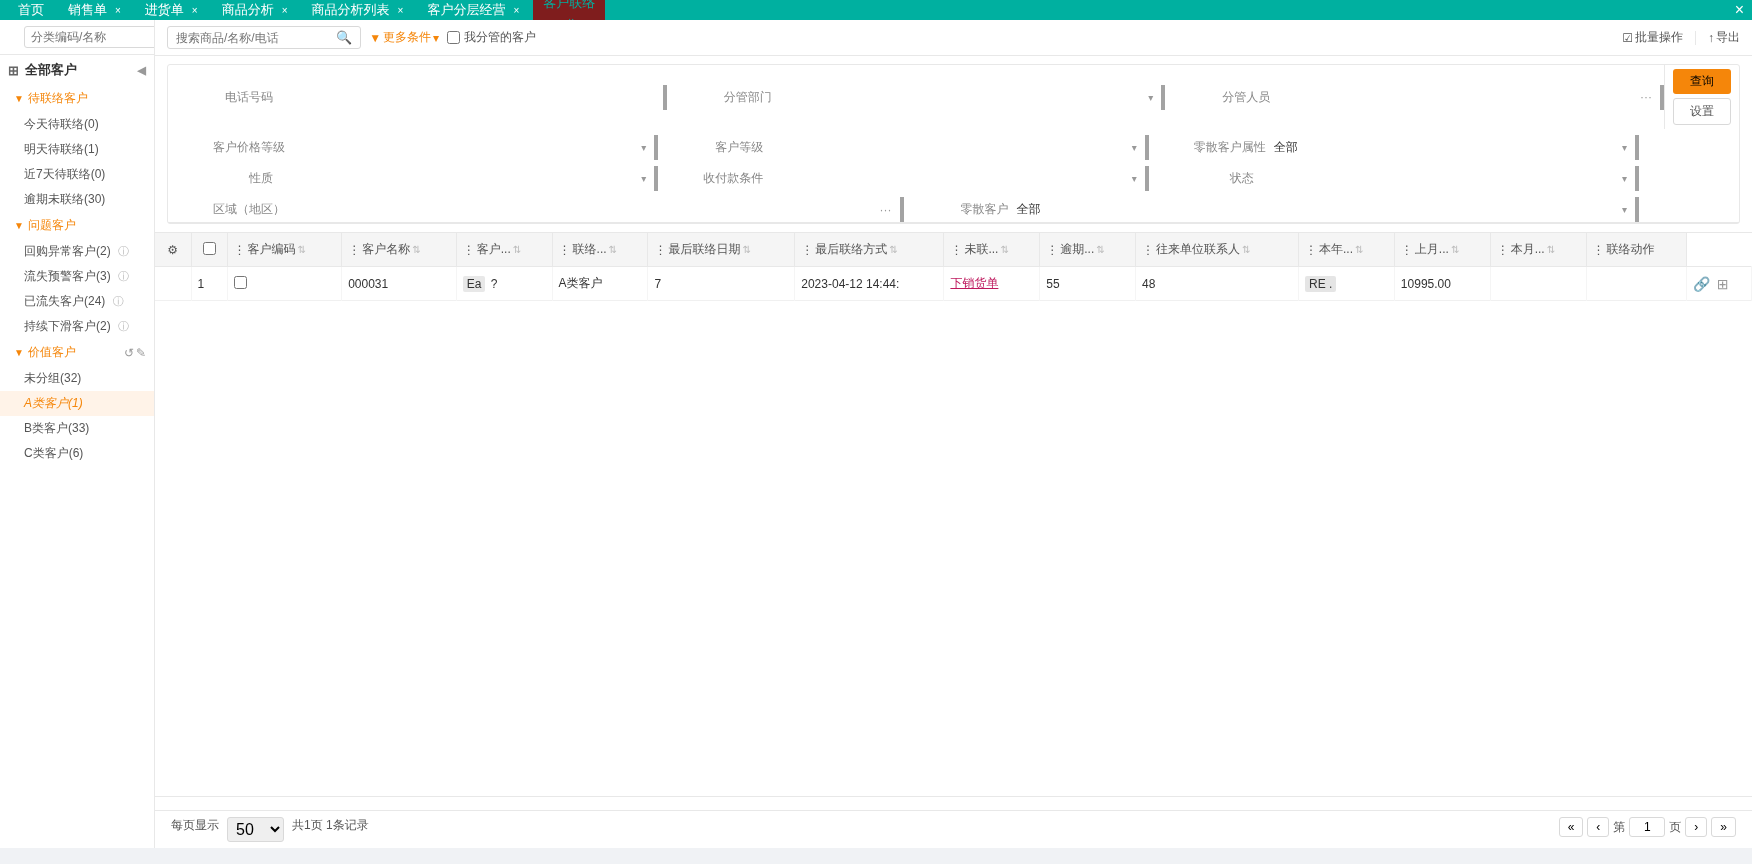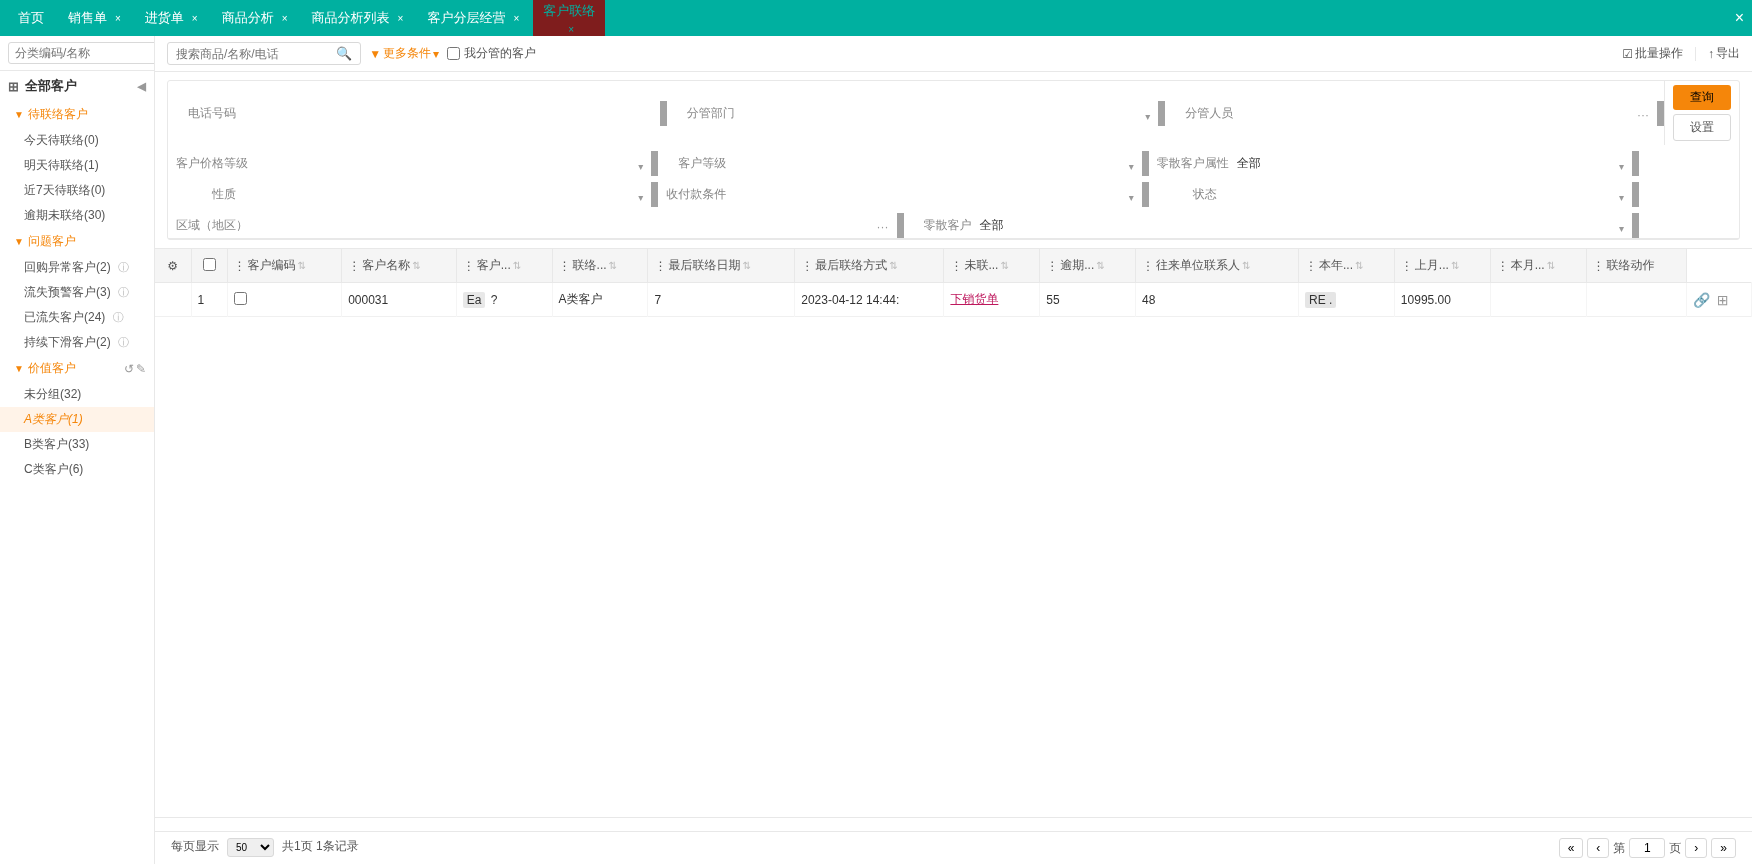--- a/index.html
+++ b/index.html
@@ -1,31 +1,31 @@
 <!DOCTYPE html>
 <html><head>
   <meta charset="utf-8">
   <style>
     * { margin: 0; padding: 0; box-sizing: border-box; }
     body { font-family: "Microsoft YaHei", "PingFang SC", sans-serif; font-size: 12px; background: #f0f2f5; width: 1752px; height: 864px; overflow: hidden; }
 
     
-    .top-nav { display: flex; align-items: center; background: #00b0a0; height: 36px; padding: 0 8px; gap: 4px; }
+    .top-nav { display: flex; align-items: center; background: #00b0a0; height: 20px; padding: 0 8px; gap: 4px; }
     .top-nav .nav-item { color: #fff; padding: 4px 10px; font-size: 13px; cursor: pointer; display: flex; align-items: center; gap: 4px; white-space: nowrap; }
     .top-nav .nav-item.active { background: #7f1d1d; color: #00b0a0; border-radius: 3px 3px 0 0; flex-direction: column; }
     .top-nav .nav-item .close-icon { font-size: 10px; color: inherit; margin-left: 4px; }
     .top-nav .home { font-size: 13px; }
     .top-nav-close { margin-left: auto; color: #fff; font-size: 16px; cursor: pointer; }
 
     
     .main-layout { display: flex; height: calc(864px - 36px); }
 
     
     .sidebar { width: 155px; background: #fff; border-right: 1px solid #e8e8e8; display: flex; flex-direction: column; overflow-y: auto; flex-shrink: 0; }
-    .sidebar-search { display: flex; align-items: center; padding: 6px 8px; border-bottom: 1px solid #e8e8e8; }
+    .sidebar-search { display: flex; align-items: center; padding: 6px 24px; border-bottom: 1px solid #e8e8e8; }
     .sidebar-search input { flex: 1; border: 1px solid #d9d9d9; border-radius: 3px; padding: 3px 6px; font-size: 12px; outline: none; }
     .sidebar-section-header { display: flex; align-items: center; padding: 6px 8px; font-weight: bold; font-size: 13px; color: #333; cursor: pointer; }
     .sidebar-section-header .collapse-icon { margin-left: auto; font-size: 11px; color: #999; }
     .sidebar-section-header .grid-icon { margin-right: 6px; color: #666; }
 
     .sidebar-group-header { display: flex; align-items: center; padding: 5px 8px 5px 14px; color: #f5860a; font-size: 12px; cursor: pointer; }
     .sidebar-group-header .arrow { margin-right: 4px; font-size: 10px; }
     .sidebar-group-header .icon-btn { margin-left: auto; font-size: 12px; color: #999; }
 
     .sidebar-item { padding: 4px 8px 4px 24px; font-size: 12px; color: #555; cursor: pointer; white-space: nowrap; overflow: hidden; text-overflow: ellipsis; }
@@ -42,21 +42,21 @@
     .filter-more { color: #f5860a; font-size: 12px; cursor: pointer; display: flex; align-items: center; gap: 2px; }
     .filter-mine { display: flex; align-items: center; gap: 4px; font-size: 12px; color: #555; cursor: pointer; }
     .filter-mine input[type=checkbox] { cursor: pointer; }
     .filter-actions { margin-left: auto; display: flex; gap: 8px; align-items: center; }
     .btn-link { color: #555; font-size: 12px; cursor: pointer; display: flex; align-items: center; gap: 2px; }
 
     
     .adv-filter { background: #fff; border-bottom: 1px solid #e8e8e8; padding: 8px 12px; }
     .adv-filter-row { display: flex; align-items: center; gap: 0; margin-bottom: 6px; }
     .adv-filter-row:last-child { margin-bottom: 0; }
-    .filter-field { display: flex; align-items: flex-end; flex: 1; padding: 4px 8px; border-right: 7px solid #a3a3a3; }
+    .filter-field { display: flex; align-items: center; flex: 1; padding: 4px 8px; border-right: 4px solid #a3a3a3; margin-left: 37px; }
     .filter-field:last-child { border-right: none; }
     .filter-field label { color: #888; font-size: 12px; white-space: nowrap; margin-right: 8px; min-width: 60px; text-align: right; }
     .filter-field .field-input { flex: 1; border: none; outline: none; font-size: 12px; color: #333; cursor: pointer; background: transparent; }
     .filter-field .field-arrow { color: #999; font-size: 10px; margin-left: 4px; }
     .filter-field .field-dots { color: #999; font-size: 12px; margin-left: 4px; }
 
     
     .table-container { flex: 1; overflow: auto; background: #fff; margin: 0; }
     .data-table { width: 100%; border-collapse: collapse; font-size: 12px; }
     .data-table thead tr { background: #f5f5f5; border-bottom: 1px solid #e8e8e8; }
@@ -66,21 +66,21 @@
     .data-table tbody tr { border-bottom: 1px solid #f0f0f0; }
     .data-table tbody td { padding: 8px 6px; color: #333; white-space: nowrap; border-right: 1px solid #f5f5f5; }
     .data-table .gear-col { width: 36px; text-align: center; }
     .data-table .check-col { width: 36px; text-align: center; }
     .link-text { color: #be185d; cursor: pointer; text-decoration: underline; }
     .action-icons { display: flex; gap: 6px; align-items: center; }
     .action-icon { color: #999; font-size: 14px; cursor: pointer; }
 
     
     .bottom-bar { background: #fff; border-top: 1px solid #e8e8e8; padding: 6px 16px; display: flex; align-items: flex-start; gap: 8px; font-size: 12px; color: #555; }
-    .bottom-bar select { border: 1px solid #d9d9d9; border-radius: 3px; padding: 2px 4px; font-size: 10px; }
+    .bottom-bar select { border: 1px solid #d9d9d9; border-radius: 3px; padding: 2px 4px; font-size: 16px; }
     .bottom-bar .page-nav { display: flex; align-items: center; gap: 4px; margin-left: auto; }
     .bottom-bar .page-btn { border: 1px solid #d9d9d9; background: #fff; padding: 2px 8px; border-radius: 3px; cursor: pointer; font-size: 12px; }
     .bottom-bar .page-input { border: 1px solid #d9d9d9; border-radius: 3px; padding: 2px 6px; font-size: 12px; width: 36px; text-align: center; }
     .scrollbar-area { background: #fff; height: 14px; border-top: 1px solid #e8e8e8; overflow-x: auto; }
 
     .btn-orange { background: #f5860a; color: #000000; border: none; border-radius: 3px; padding: 4px 16px; font-size: 12px; cursor: pointer; }
     .btn-gray { background: #fff; color: #555; border: 1px solid #d9d9d9; border-radius: 3px; padding: 4px 16px; font-size: 12px; cursor: pointer; }
 
     .divider-v { width: 1px; height: 14px; background: #e8e8e8; margin: 0 4px; }
 

